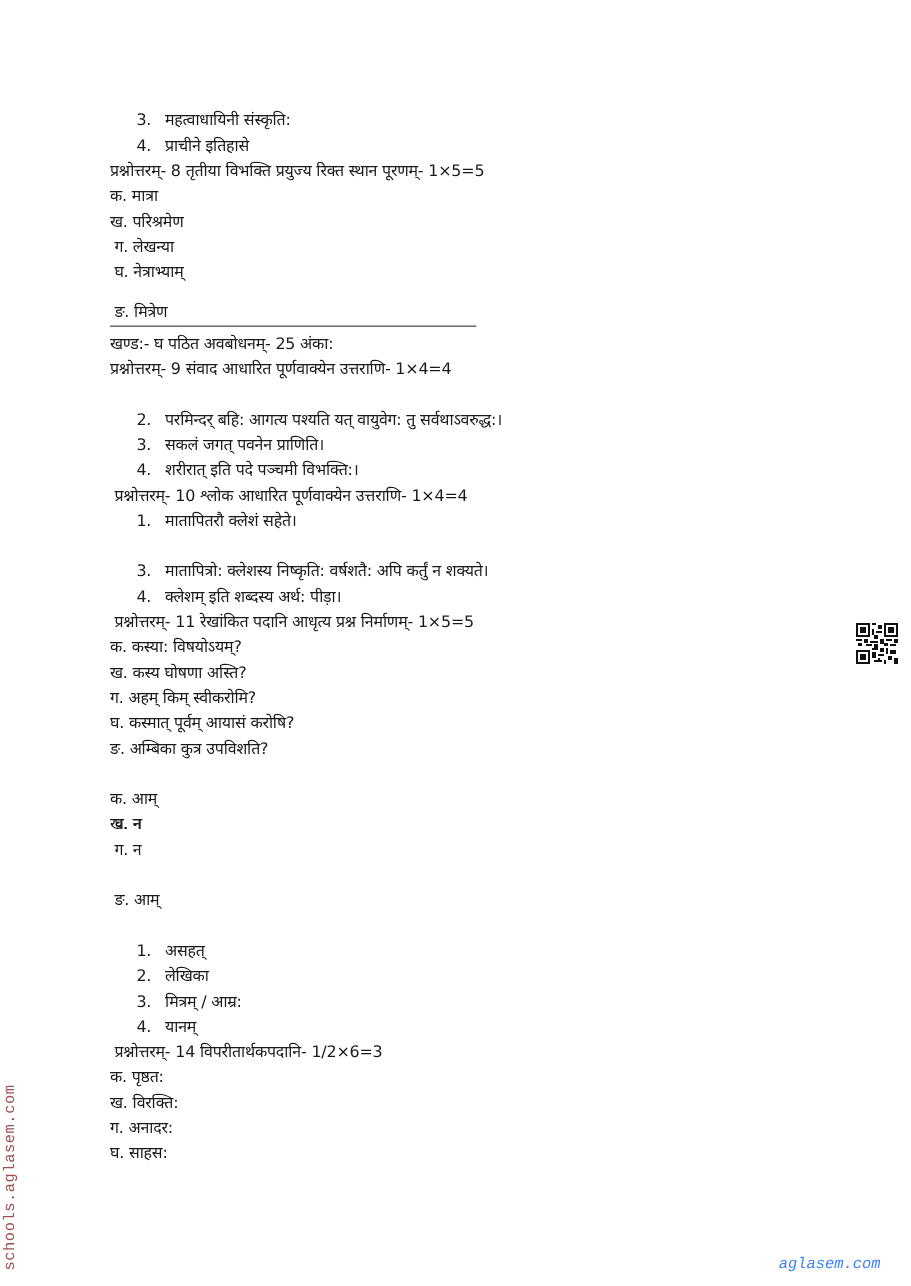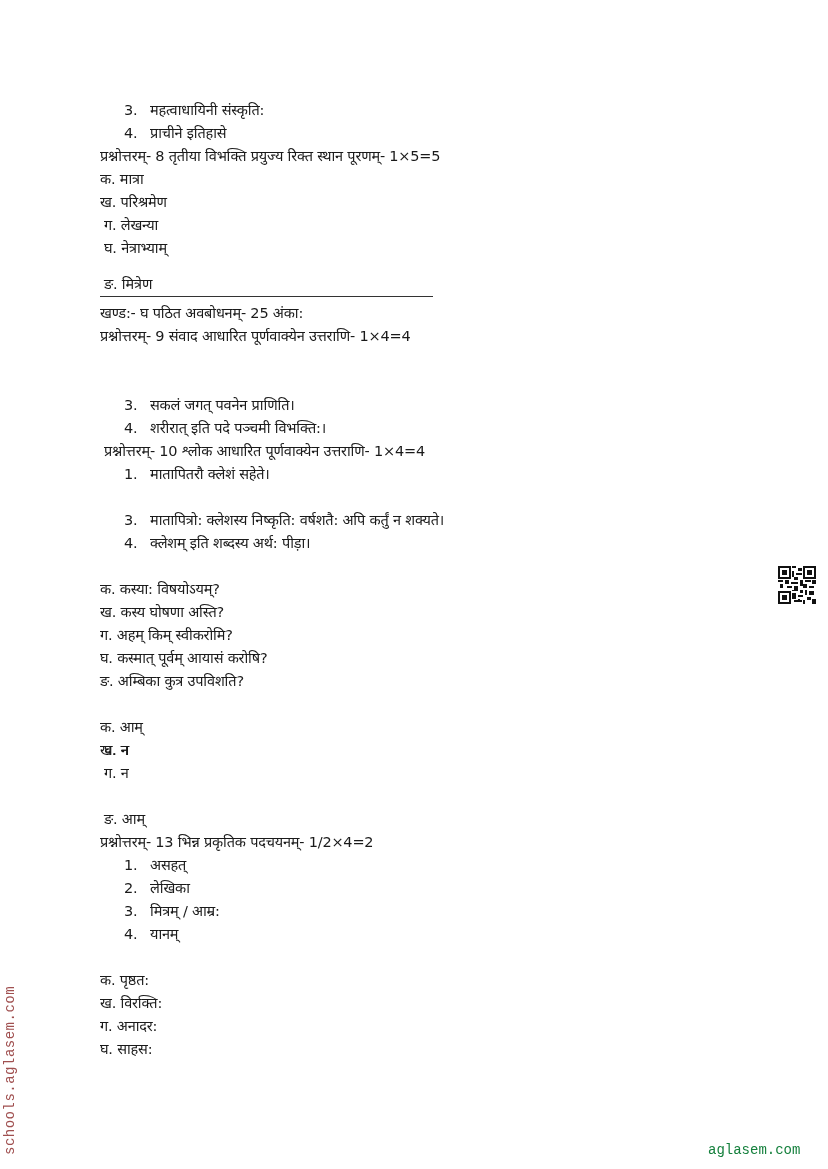--- a/index.html
+++ b/index.html
@@ -28,21 +28,21 @@
     }
     .wm-side {
       position: absolute; left: 2px; top: 1155px;
       transform-origin: left top; transform: rotate(-90deg);
       font-family: "Liberation Mono", "DejaVu Sans Mono", monospace;
       font-size: 14px; color: #a05050; letter-spacing: 0.5px; white-space: nowrap;
     }
     .wm-foot {
       position: absolute; left: 708px; top: 1142px;
       font-family: "Liberation Mono", "DejaVu Sans Mono", monospace;
-      font-size: 14px; color: #15803d; white-space: nowrap;
+      font-size: 14px; color: #3b82f6; white-space: nowrap; font-style: italic;
     }
   </style>
 </head>
 <body>
 
 <div class="page">
 
   <div class="line ind-num" style="top:100px"><span class="num">3.</span><span>महत्वाधायिनी संस्कृति:</span></div>
   <div class="line ind-num" style="top:123px"><span class="num">4.</span><span>प्राचीने इतिहासे</span></div>
 
@@ -51,46 +51,48 @@
   <div class="line ind-a" style="top:192px">ख. परिश्रमेण</div>
   <div class="line ind-a2" style="top:215px">ग. लेखन्या</div>
   <div class="line ind-a2" style="top:238px">घ. नेत्राभ्याम्</div>
   <div class="line ind-a2" style="top:274px">ङ. मित्रेण</div>
 
   <div class="rule"></div>
 
   <div class="line ind-q" style="top:303px">खण्ड:- घ पठित अवबोधनम्- 25 अंका:</div>
 
   <div class="line ind-q" style="top:326px">प्रश्नोत्तरम्- 9 संवाद आधारित पूर्णवाक्येन उत्तराणि- 1×4=4</div>
+  <div class="line ind-num" style="top:372px"><span class="num">2.</span><span>परमिन्दर् बहि: आगत्य पश्यति यत् वायुवेग: तु सर्वथाऽवरुद्ध:।</span></div>
   <div class="line ind-num" style="top:395px"><span class="num">3.</span><span>सकलं जगत् पवनेन प्राणिति।</span></div>
   <div class="line ind-num" style="top:418px"><span class="num">4.</span><span>शरीरात् इति पदे पञ्चमी विभक्ति:।</span></div>
 
   <div class="line ind-q2" style="top:441px">प्रश्नोत्तरम्- 10 श्लोक आधारित पूर्णवाक्येन उत्तराणि- 1×4=4</div>
   <div class="line ind-num" style="top:464px"><span class="num">1.</span><span>मातापितरौ क्लेशं सहेते।</span></div>
   <div class="line ind-num" style="top:510px"><span class="num">3.</span><span>मातापित्रो: क्लेशस्य निष्कृति: वर्षशतै: अपि कर्तुं न शक्यते।</span></div>
   <div class="line ind-num" style="top:533px"><span class="num">4.</span><span>क्लेशम् इति शब्दस्य अर्थ: पीड़ा।</span></div>
 
+  <div class="line ind-q2" style="top:556px">प्रश्नोत्तरम्- 11 रेखांकित पदानि आधृत्य प्रश्न निर्माणम्- 1×5=5</div>
   <div class="line ind-a" style="top:579px">क. कस्या: विषयोऽयम्?</div>
   <div class="line ind-a" style="top:602px">ख. कस्य घोषणा अस्ति?</div>
   <div class="line ind-a" style="top:625px">ग. अहम् किम् स्वीकरोमि?</div>
   <div class="line ind-a" style="top:648px">घ. कस्मात् पूर्वम् आयासं करोषि?</div>
   <div class="line ind-a" style="top:671px">ङ. अम्बिका कुत्र उपविशति?</div>
 
   <div class="line ind-a" style="top:717px">क. आम्</div>
   <div class="line ind-a" style="top:740px">ख. न</div>
   <div class="line ind-a2" style="top:763px">ग. न</div>
   <div class="line ind-a2" style="top:740px">घ. न</div>
   <div class="line ind-a2" style="top:809px">ङ. आम्</div>
 
-  <div class="line ind-q" style="top:832px">प्रश्नोत्तरम्- 13 भिन्न प्रकृतिक पदचयनम्- 1/2×4=2</div>
   <div class="line ind-num" style="top:855px"><span class="num">1.</span><span>असहत्</span></div>
   <div class="line ind-num" style="top:878px"><span class="num">2.</span><span>लेखिका</span></div>
   <div class="line ind-num" style="top:901px"><span class="num">3.</span><span>मित्रम् / आम्र:</span></div>
   <div class="line ind-num" style="top:924px"><span class="num">4.</span><span>यानम्</span></div>
 
+  <div class="line ind-q2" style="top:947px">प्रश्नोत्तरम्- 14 विपरीतार्थकपदानि- 1/2×6=3</div>
   <div class="line ind-a" style="top:970px">क. पृष्ठत:</div>
   <div class="line ind-a" style="top:993px">ख. विरक्ति:</div>
   <div class="line ind-a" style="top:1016px">ग. अनादर:</div>
   <div class="line ind-a" style="top:1039px">घ. साहस:</div>
 
   <svg class="qr" viewBox="0 0 21 21" shape-rendering="crispEdges">
     <rect width="21" height="21" fill="#fff"></rect>
     <g fill="#111">
       <rect x="0" y="0" width="7" height="7"></rect>
         <rect x="1" y="1" width="5" height="5" fill="#fff"></rect>

